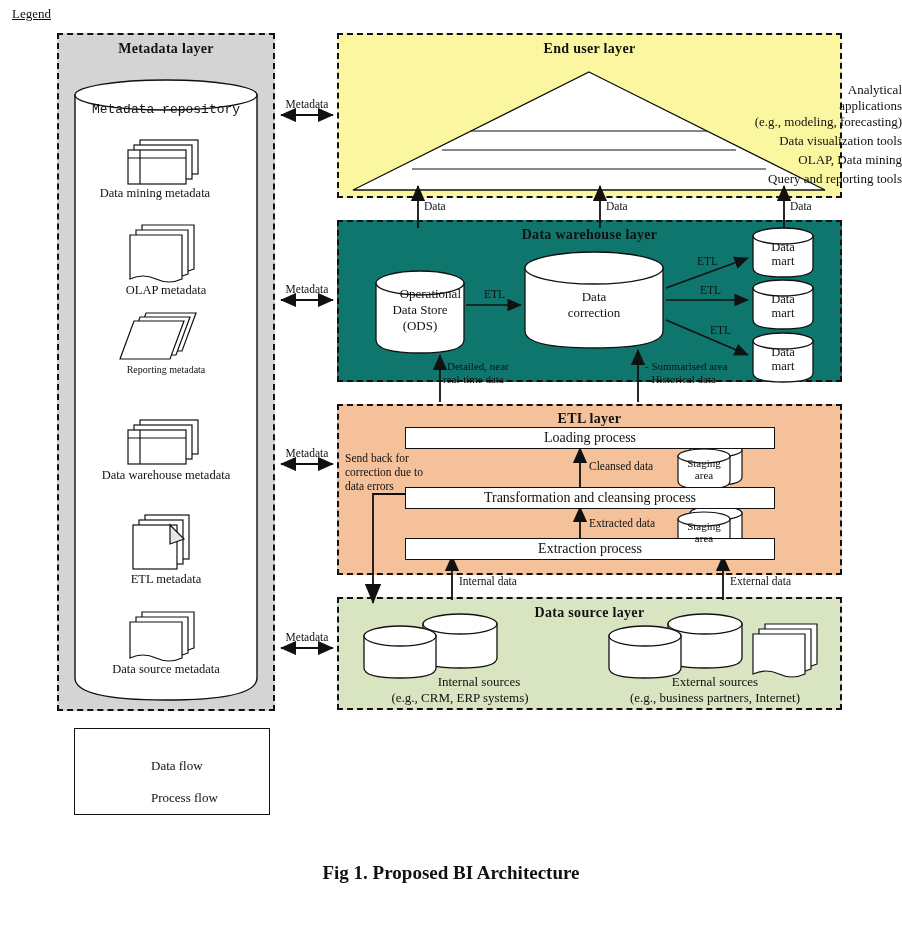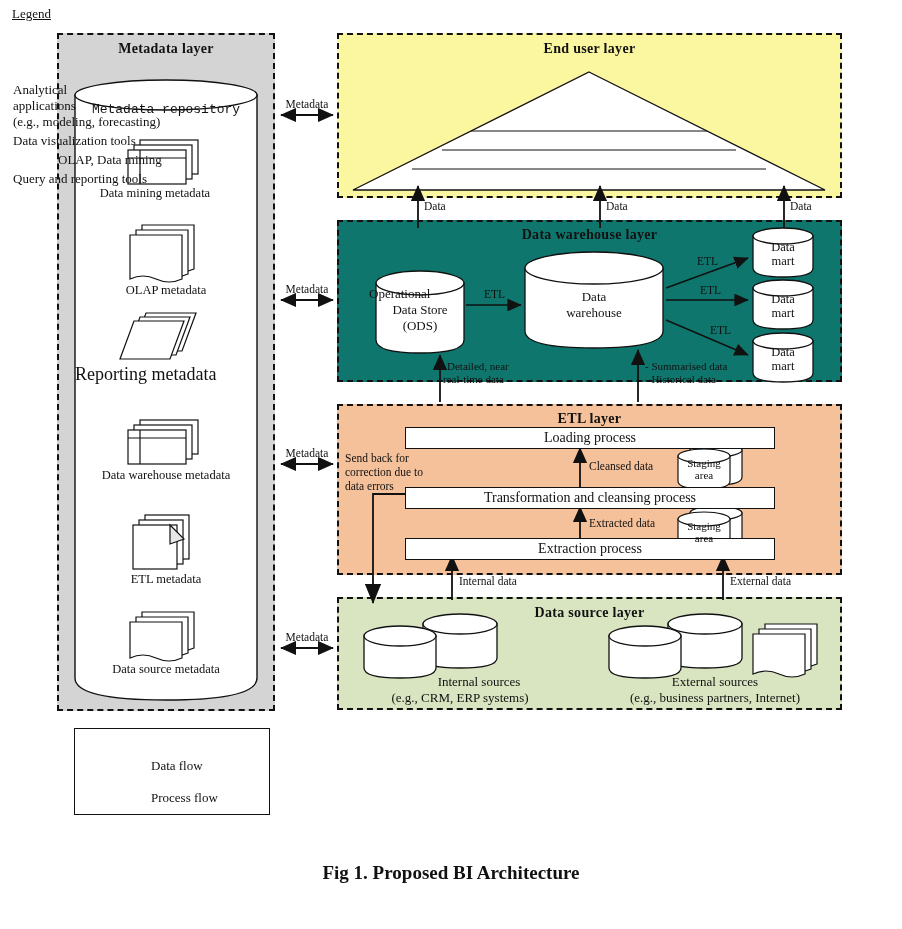--- a/index.html
+++ b/index.html
@@ -21,22 +21,22 @@
   
   #metadata-layer{
     left:57px;top:33px;width:218px;height:678px;
     background:#d4d4d4;
   }
   
   #canvas{position:absolute;left:0;top:0;width:902px;height:929px;pointer-events:none;}
   
   #enduser-layer{left:337px;top:33px;width:505px;height:165px;background:#fbf6a0;}
   .pyr-row{
-    position:absolute;text-align:left;font-size:13px;line-height:15px;
-    left:0;right:0;margin-left:13px;
+    position:absolute;text-align:right;font-size:13px;line-height:15px;
+    left:0;right:0;
   }
   
   #dw-layer{left:337px;top:220px;width:505px;height:162px;background:#0f766e;}
   
   #etl-layer{left:337px;top:404px;width:505px;height:171px;background:#f5c19b;}
   .proc-box{
     position:absolute;background:#ffffff;border:1.5px solid #111111;
     text-align:center;font-size:14px;box-sizing:border-box;
   }
   .proc-box span{display:block;line-height:20px;}
@@ -244,63 +244,63 @@
   </g>
   <g>
     <line x1="95" y1="797" x2="140" y2="797" stroke="#111111" stroke-width="2.4" marker-end="url(#ahb)"></line>
   </g>
 </svg>
 
 <div class="abs" style="left:75px;top:102px;width:182px;text-align:center;font-size:13px;font-family:Liberation Mono, monospace;">Metadata repository</div>
 
 <div class="abs" style="left:75px;top:186px;width:160px;text-align:center;font-size:12.5px;">Data mining metadata</div>
 <div class="abs" style="left:75px;top:283px;width:182px;text-align:center;font-size:12.5px;">OLAP metadata</div>
-<div class="abs" style="left:75px;top:364px;width:182px;text-align:left;font-size:18px;">Reporting metadata</div>
+<div class="abs" style="left:75px;top:364px;width:182px;text-align:center;font-size:10px;">Reporting metadata</div>
 <div class="abs" style="left:68px;top:468px;width:196px;text-align:center;font-size:12.5px;">Data warehouse metadata</div>
 <div class="abs" style="left:75px;top:572px;width:182px;text-align:center;font-size:12.5px;">ETL metadata</div>
 <div class="abs" style="left:75px;top:662px;width:182px;text-align:center;font-size:12.5px;">Data source metadata</div>
 
 <div class="edge-note" style="left:281px;top:98px;width:52px;text-align:center;">Metadata</div>
 <div class="edge-note" style="left:281px;top:283px;width:52px;text-align:center;">Metadata</div>
 <div class="edge-note" style="left:281px;top:447px;width:52px;text-align:center;">Metadata</div>
 <div class="edge-note" style="left:281px;top:631px;width:52px;text-align:center;">Metadata</div>
 
 <div class="pyr-row" style="top:82px;">Analytical</div>
 <div class="pyr-row" style="top:98px;">applications</div>
 <div class="pyr-row" style="top:114px;">(e.g., modeling, forecasting)</div>
 <div class="pyr-row" style="top:133px;">Data visualization tools</div>
 <div class="pyr-row" style="top:152px;padding-left:45px;">OLAP, Data mining</div>
 <div class="pyr-row" style="top:171px;">Query and reporting tools</div>
 
 <div class="edge-note" style="left:424px;top:200px;">Data</div>
 <div class="edge-note" style="left:606px;top:200px;">Data</div>
 <div class="edge-note" style="left:790px;top:200px;">Data</div>
 
-<div class="abs" style="left:369px;top:286px;width:102px;text-align:left;font-size:13px;line-height:16px;">Operational</div>
+<div class="abs" style="left:359px;top:286px;width:102px;text-align:right;font-size:13px;line-height:16px;">Operational</div>
 <div class="abs" style="left:369px;top:302px;width:102px;text-align:center;font-size:13px;line-height:16px;">Data Store</div>
 <div class="abs" style="left:369px;top:318px;width:102px;text-align:center;font-size:13px;line-height:16px;">(ODS)</div>
 
 <div class="abs" style="left:525px;top:289px;width:138px;text-align:center;font-size:13px;line-height:16px;">Data</div>
-<div class="abs" style="left:525px;top:305px;width:138px;text-align:center;font-size:13px;line-height:16px;">warehouse</div>
+<div class="abs" style="left:525px;top:305px;width:138px;text-align:center;font-size:13px;line-height:16px;">correction</div>
 
 <div class="abs" style="left:753px;top:240px;width:60px;text-align:center;font-size:12.5px;line-height:14px;">Data</div>
 <div class="abs" style="left:753px;top:254px;width:60px;text-align:center;font-size:12.5px;line-height:14px;">mart</div>
 <div class="abs" style="left:753px;top:292px;width:60px;text-align:center;font-size:12.5px;line-height:14px;">Data</div>
 <div class="abs" style="left:753px;top:306px;width:60px;text-align:center;font-size:12.5px;line-height:14px;">mart</div>
 <div class="abs" style="left:753px;top:345px;width:60px;text-align:center;font-size:12.5px;line-height:14px;">Data</div>
 <div class="abs" style="left:753px;top:359px;width:60px;text-align:center;font-size:12.5px;line-height:14px;">mart</div>
 
 <div class="edge-note" style="left:484px;top:288px;">ETL</div>
 <div class="edge-note" style="left:697px;top:255px;">ETL</div>
 <div class="edge-note" style="left:700px;top:284px;">ETL</div>
 <div class="edge-note" style="left:710px;top:324px;">ETL</div>
 
 <div class="small-note" style="left:447px;top:360px;">Detailed, near</div>
 <div class="small-note" style="left:443px;top:373px;">real-time data</div>
-<div class="small-note" style="left:645px;top:360px;">- Summarised data</div>
+<div class="small-note" style="left:645px;top:360px;">- Summarised area</div>
 <div class="small-note" style="left:645px;top:373px;">- Historical data</div>
 
 <div class="proc-box" style="left:405px;top:427px;width:370px;height:22px;">
   <span>Loading process</span>
 </div>
 <div class="proc-box" style="left:405px;top:487px;width:370px;height:22px;">
   <span>Transformation and cleansing process</span>
 </div>
 <div class="proc-box" style="left:405px;top:538px;width:370px;height:22px;">
   <span>Extraction process</span>

